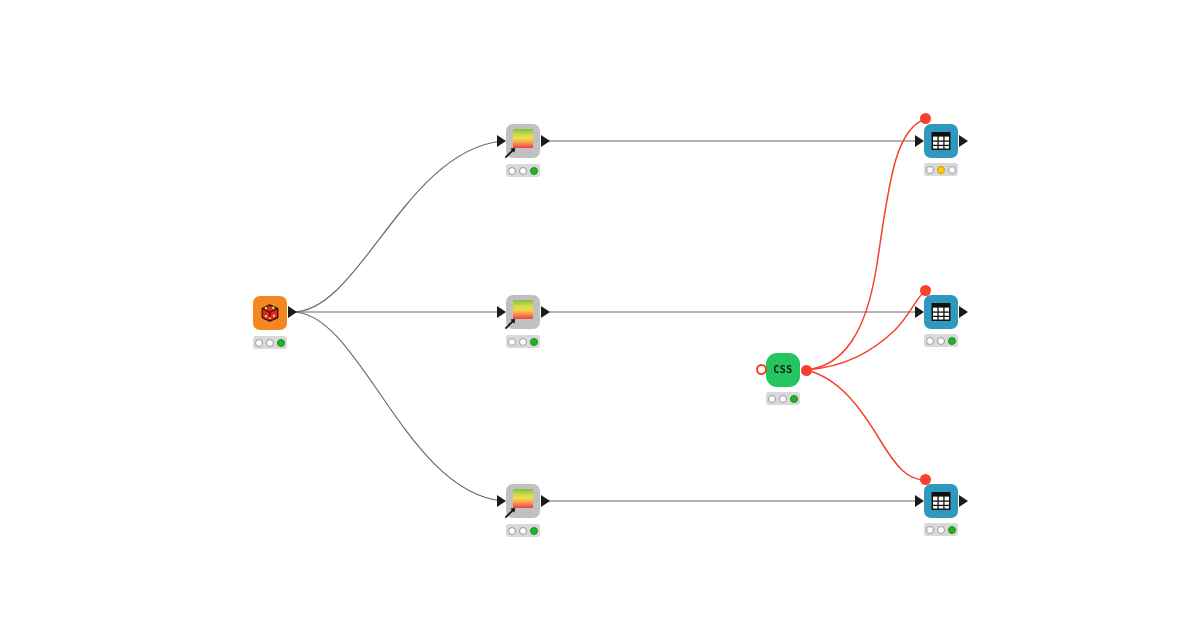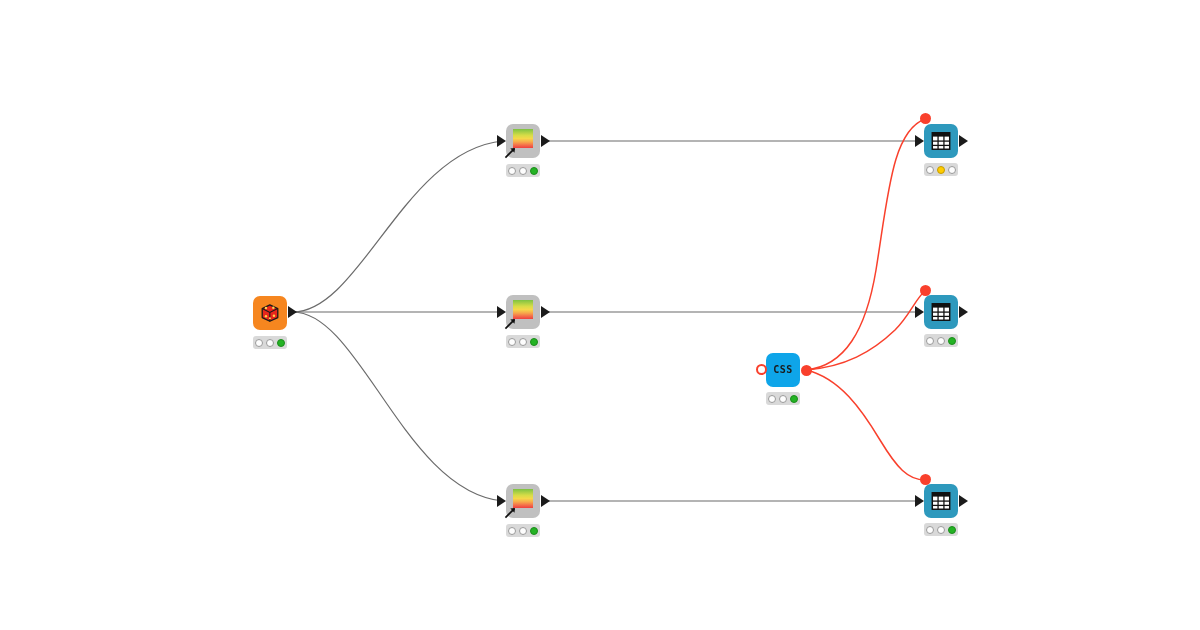--- a/index.html
+++ b/index.html
@@ -184,21 +184,21 @@
     </div>
   </div>
   <div class="port-tri" style="left:497px; top:495px;"></div>
   <div class="port-tri" style="left:541px; top:495px;"></div>
   <div class="status" style="left:506px; top:524px;">
     <span class="lamp"></span>
     <span class="lamp"></span>
     <span class="lamp green"></span>
   </div>
 
-  <div class="node" style="left:766px; top:353px; background:#0ea5e9;">
+  <div class="node" style="left:766px; top:353px; background:#22c55e;border-radius:11px;">
     <span class="css-label">CSS</span>
   </div>
   <div class="port-dot hollow" style="left:756px; top:364px;"></div>
   <div class="port-dot" style="left:801px; top:365px;"></div>
   <div class="status" style="left:766px; top:392px;">
     <span class="lamp"></span>
     <span class="lamp"></span>
     <span class="lamp green"></span>
   </div>
 

